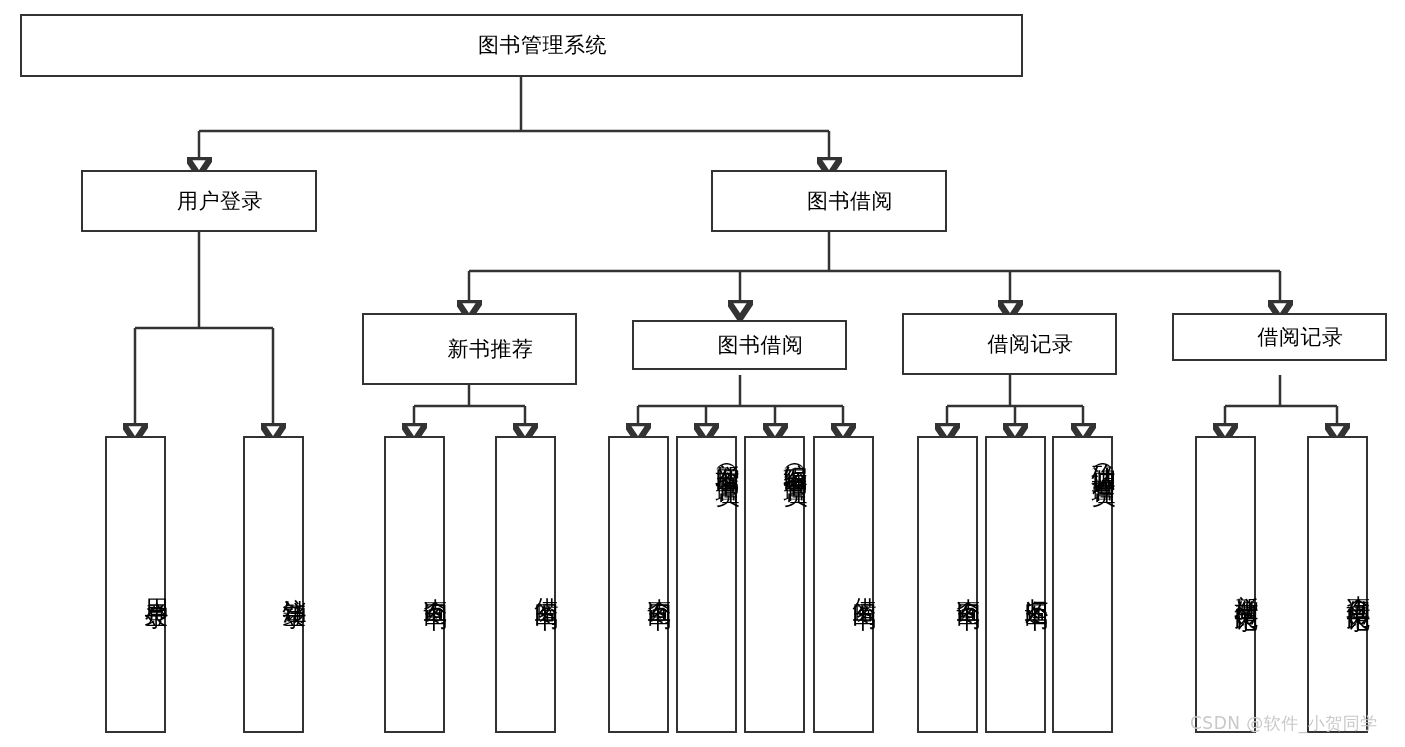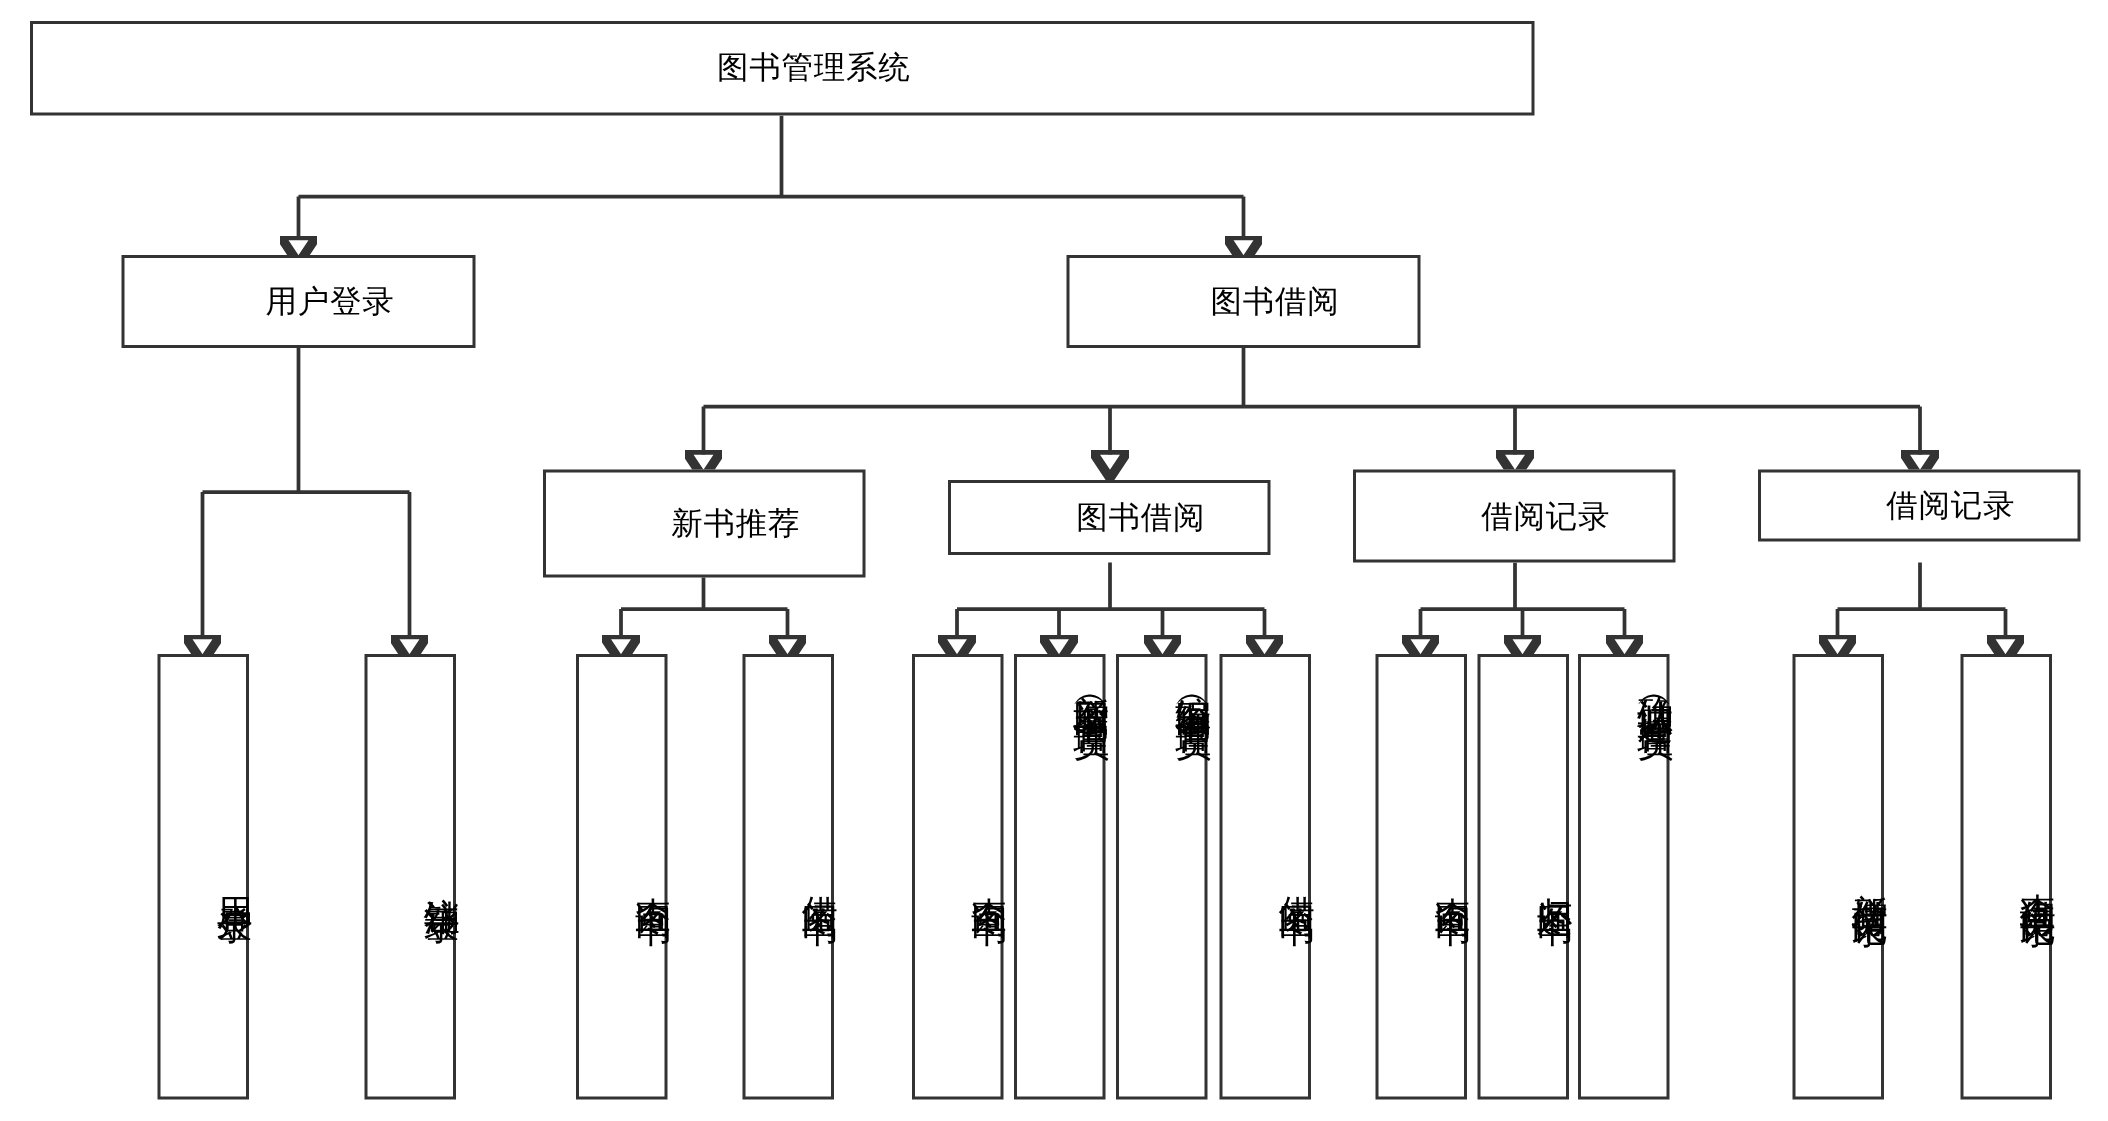--- a/index.html
+++ b/index.html
@@ -176,14 +176,15 @@
     <span class="lbl">确认归还（管理员）</span>
   </div>
 
   <div class="node v center" style="left:1195px;top:436px;width:61px;height:297px;">
     <span class="lbl">新增借阅记录</span>
   </div>
   <div class="node v center" style="left:1307px;top:436px;width:61px;height:297px;">
     <span class="lbl">查询借阅记录</span>
   </div>
 
+  <div class="watermark">CSDN @软件_小贺同学</div>
 
 </div>
 
 </body></html>

